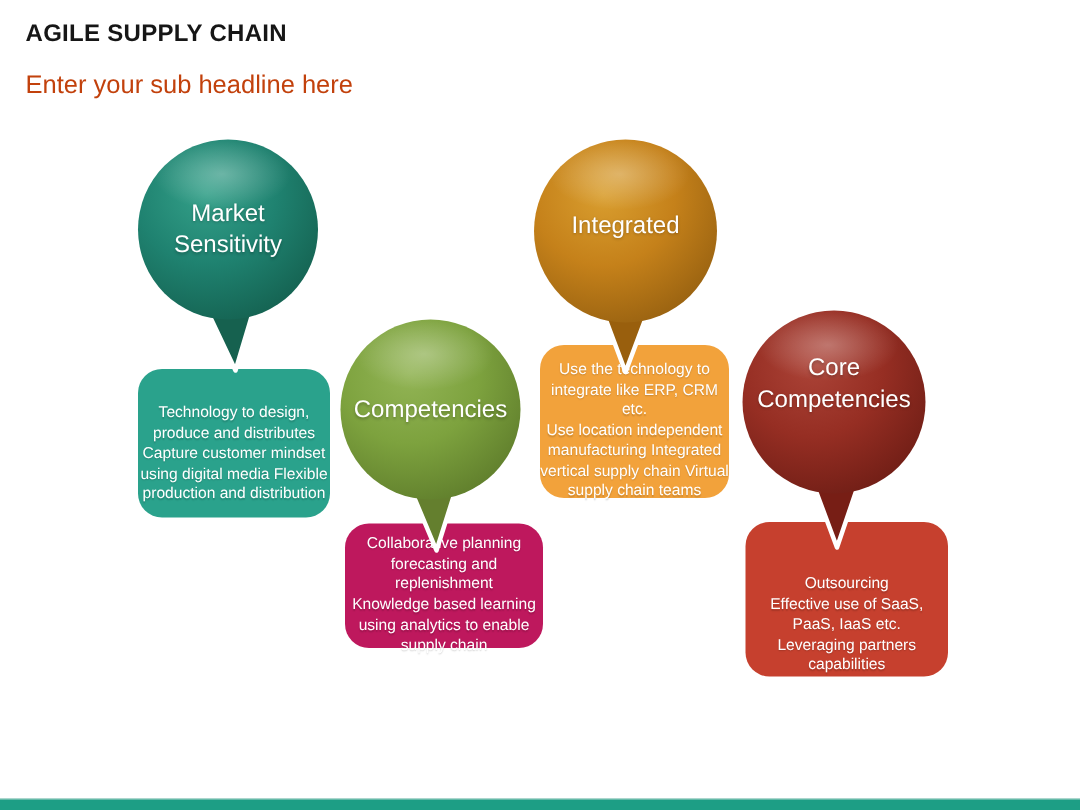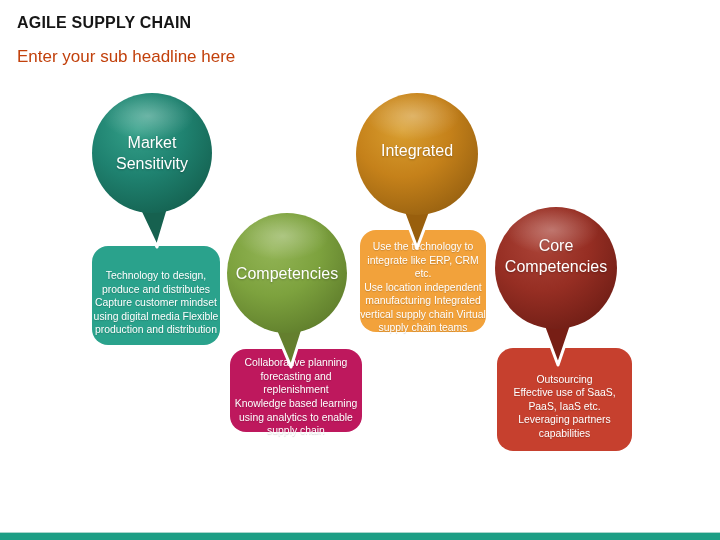--- a/index.html
+++ b/index.html
@@ -55,21 +55,21 @@
     color: #ffffff;
     font-size: 10.4px;
     line-height: 13.6px;
     text-shadow: 0 1px 1px rgba(0,0,0,0.18);
     width: 100%;
   }
 
   .box-1 { left: 92px;  top: 230px; width: 128px; height: 99px;  background: #2aa28c; padding-top: 15px; margin-top: 16px; }
   .box-2 { left: 230px; top: 349px; width: 132px; height: 83px; background: #be185d; padding-top: 13px; }
   .box-3 { left: 360px; top: 230px; width: 126px; height: 102px; background: #f2a23b; padding-top: 13px; }
-  .box-4 { left: 497px; top: 348px; width: 135px; height: 103px; background: #c6402e; padding-top: 14px; }
+  .box-4 { left: 497px; top: 348px; width: 135px; height: 103px; background: #c6402e; padding-top: 14px; align-items: flex-end; }
 
   .circle-label {
     position: absolute;
     z-index: 3;
     display: flex;
     align-items: center;
     justify-content: center;
     text-align: center;
     color: #ffffff;
     font-size: 16px;

